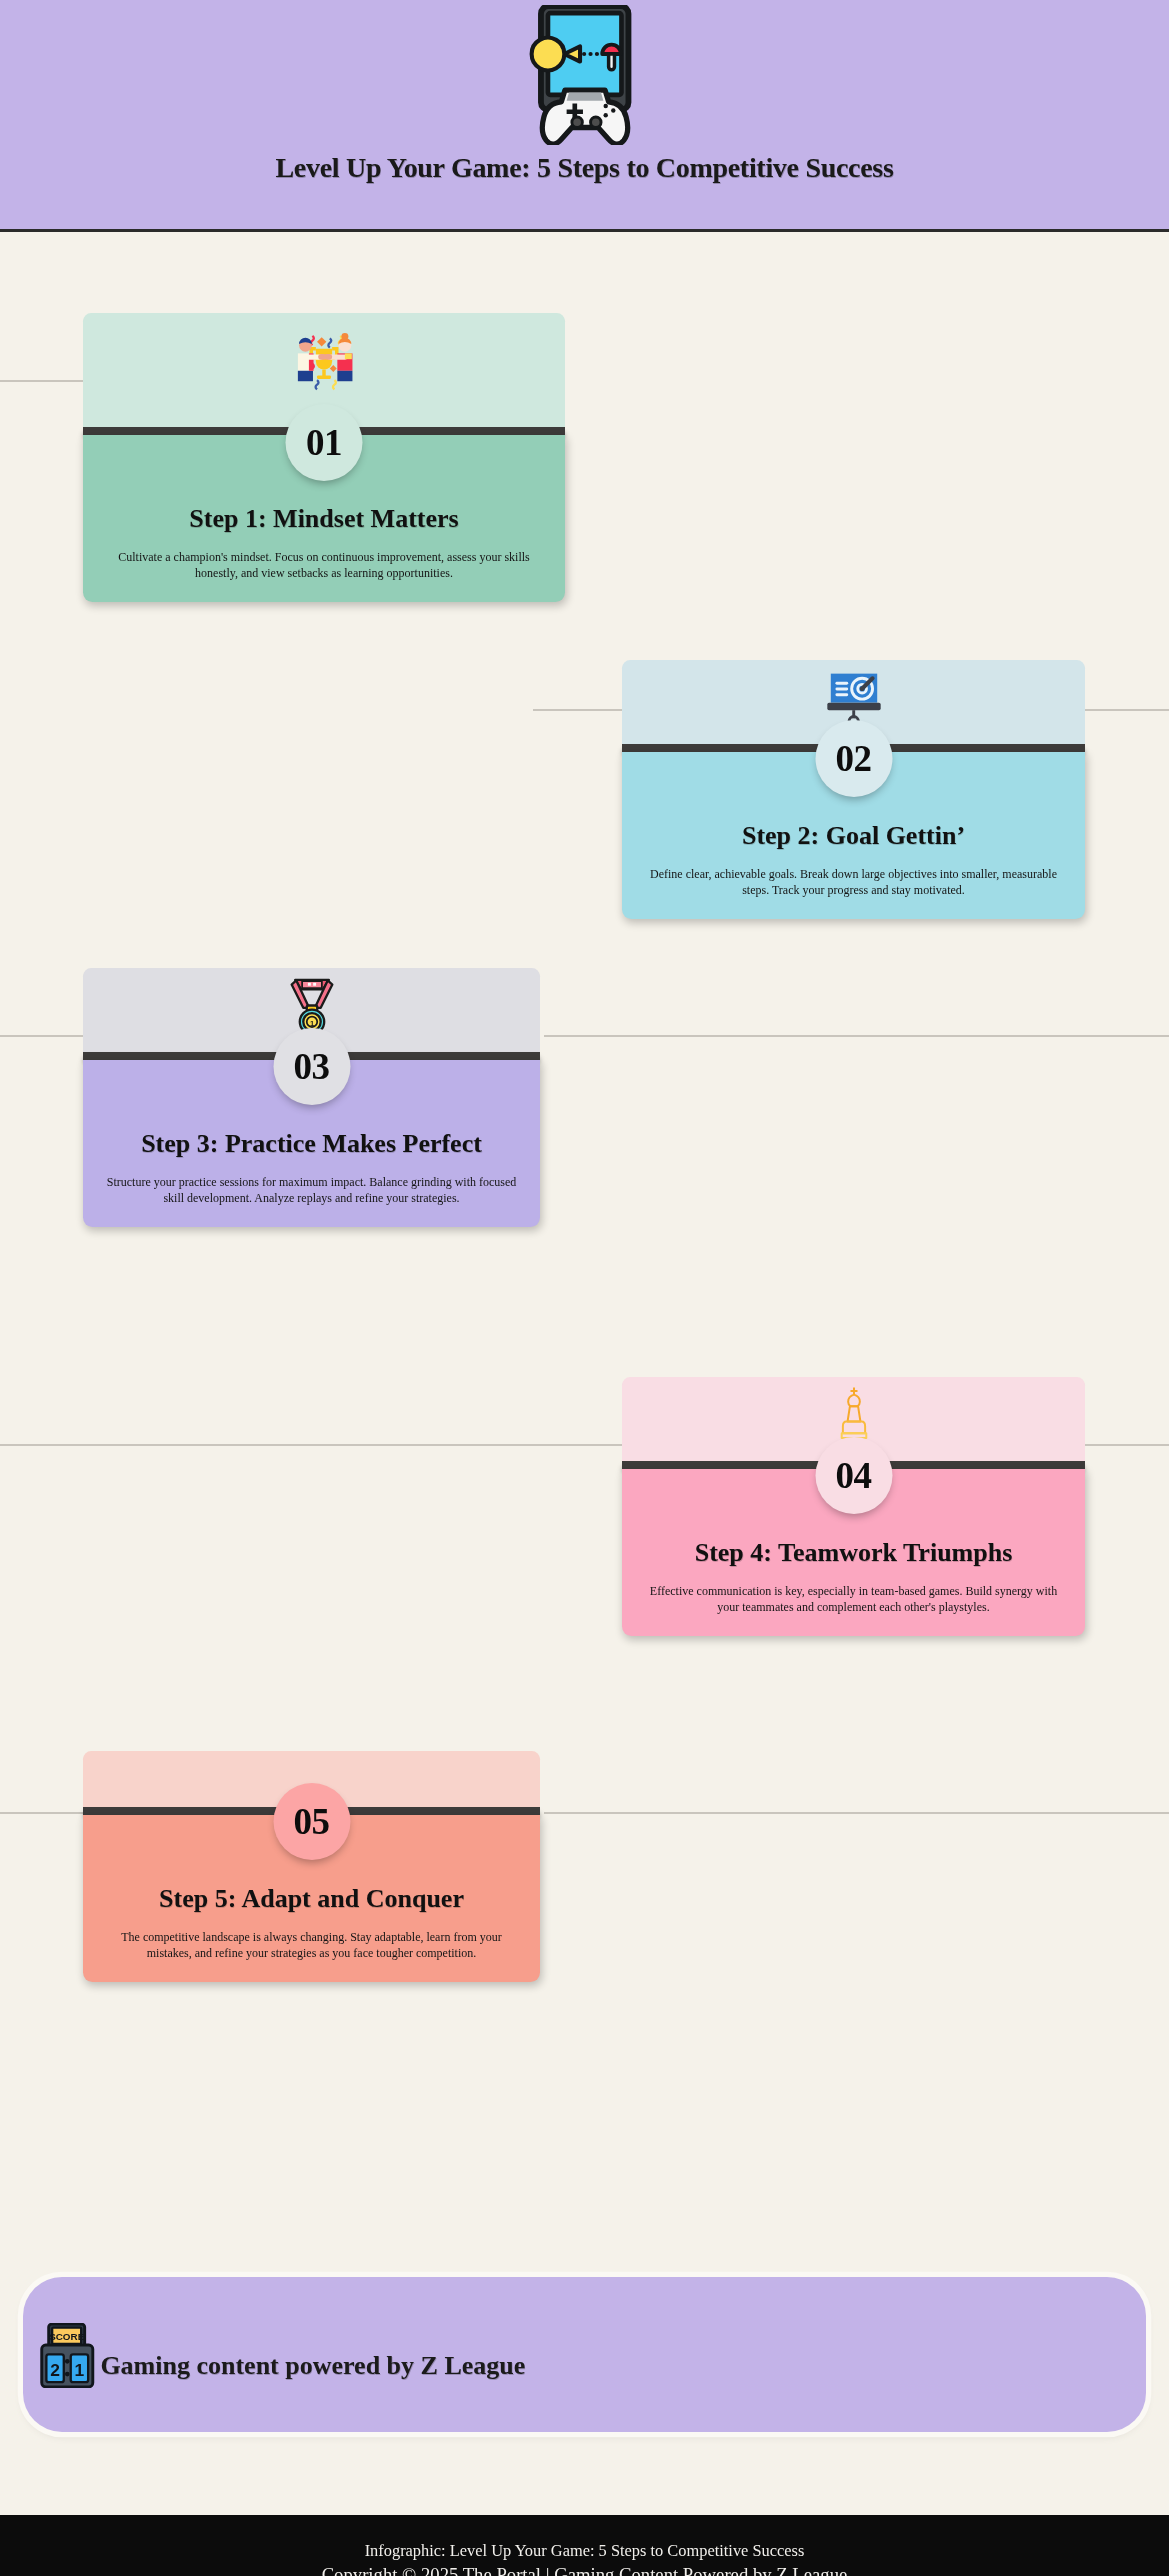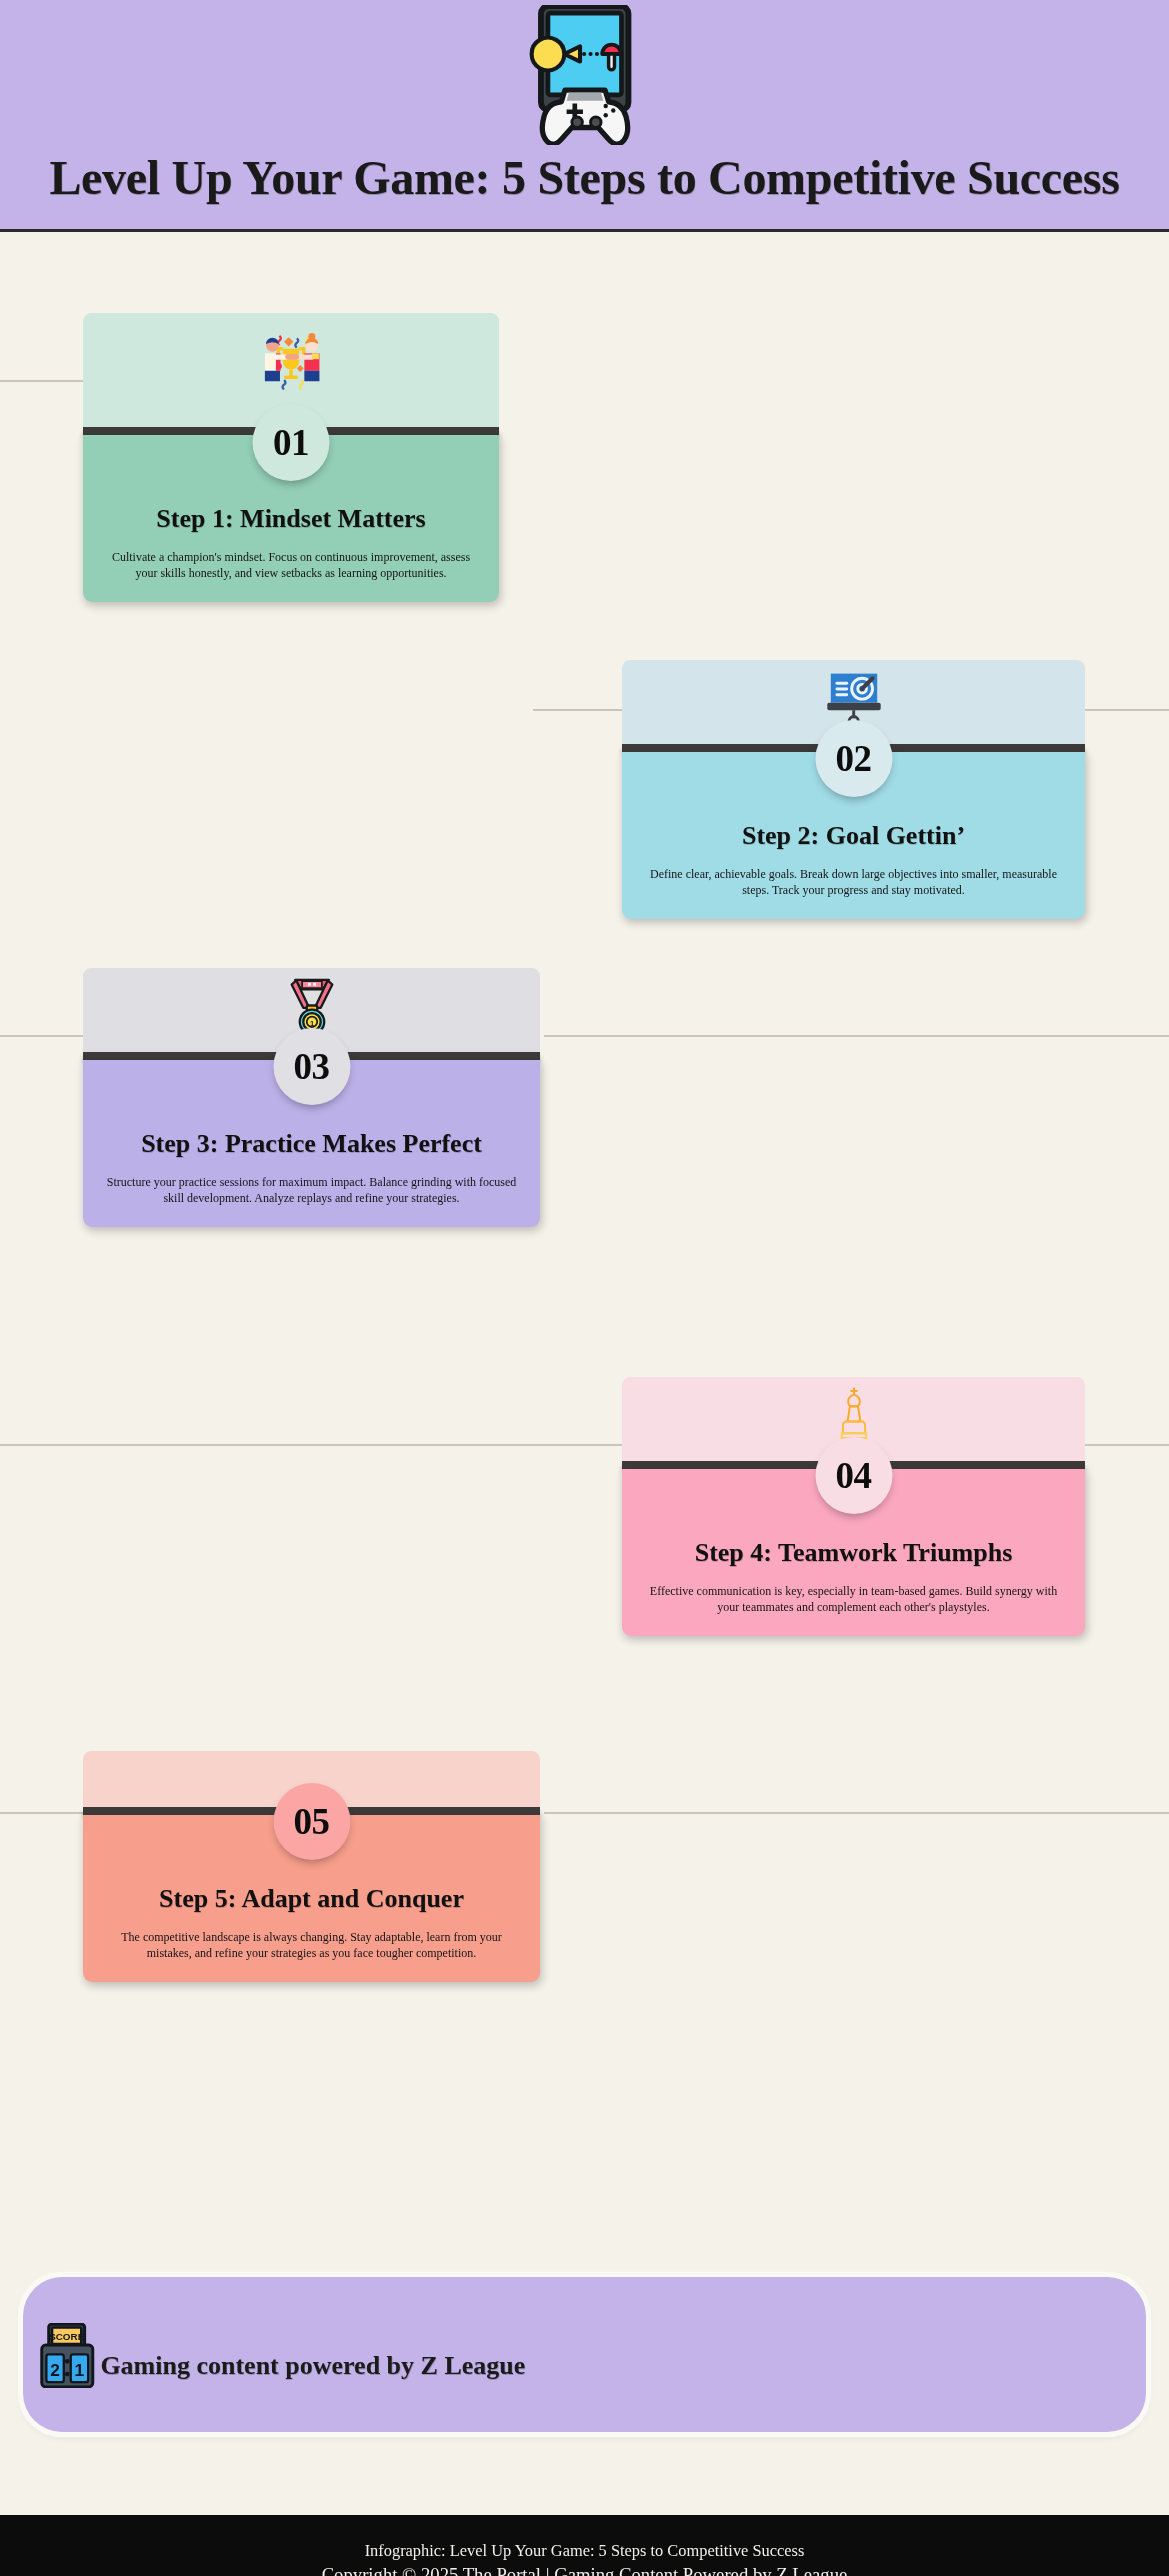--- a/index.html
+++ b/index.html
@@ -19,21 +19,21 @@
   }
   #header-icon {
     position:absolute; left:50%; top:4.7px; transform:translateX(-50%);
     width:149px; height:140px;
   }
   #header-title {
     position:absolute; left:0; right:0; top:154px;
     text-align:center;
     font-family:"Liberation Serif", serif;
     font-weight:bold;
-    font-size:48px;
+    font-size:28px;
     letter-spacing:-0.3px;
     color:#1a1a1a;
     line-height:1;
     text-shadow:0.6px 0.6px 0 rgba(0,0,0,.25);
   }
 
   
   .connector {
     position:absolute;
     height:1.8px;
@@ -181,21 +181,21 @@
 <div class="connector" style="left:0;top:380px;width:88px;"></div>
 <div class="connector" style="left:533px;top:709px;width:89px;"></div>
 <div class="connector" style="left:1083px;top:709px;width:87px;"></div>
 <div class="connector" style="left:0;top:1035px;width:88px;"></div>
 <div class="connector" style="left:544px;top:1035px;width:626px;"></div>
 <div class="connector" style="left:0;top:1444px;width:622px;"></div>
 <div class="connector" style="left:1083px;top:1444px;width:87px;"></div>
 <div class="connector" style="left:0;top:1812px;width:88px;"></div>
 <div class="connector" style="left:544px;top:1812px;width:626px;"></div>
 
-<div class="step" style="left:83px;top:313px;width:416px;">
+<div class="step" style="left:83px;top:313px;width:482px;">
   <div class="step-head" style="height:114px;background:#cfe8de;">
     <div class="step-icon">
       <svg viewBox="0 0 112 112" width="65" height="65">
 
         <path d="M52 14 l8 8 -8 8 -8 -8 z" fill="#f5893a"></path>
         <path d="M72 62 l6 6 -6 6 -6 -6 z" fill="#f5893a"></path>
         <path d="M36 12 q5 4 0 8 q-5 4 0 8" stroke="#f5304f" stroke-width="4" fill="none"></path>
         <path d="M66 16 q5 4 0 8 q-5 4 0 8" stroke="#3a5ca8" stroke-width="4" fill="none"></path>
         <path d="M84 12 q5 4 0 8 q-5 4 0 8" stroke="#fcdd52" stroke-width="4" fill="none"></path>
         <path d="M36 60 q5 4 0 8 q-5 4 0 8" stroke="#f5304f" stroke-width="4" fill="none"></path>

